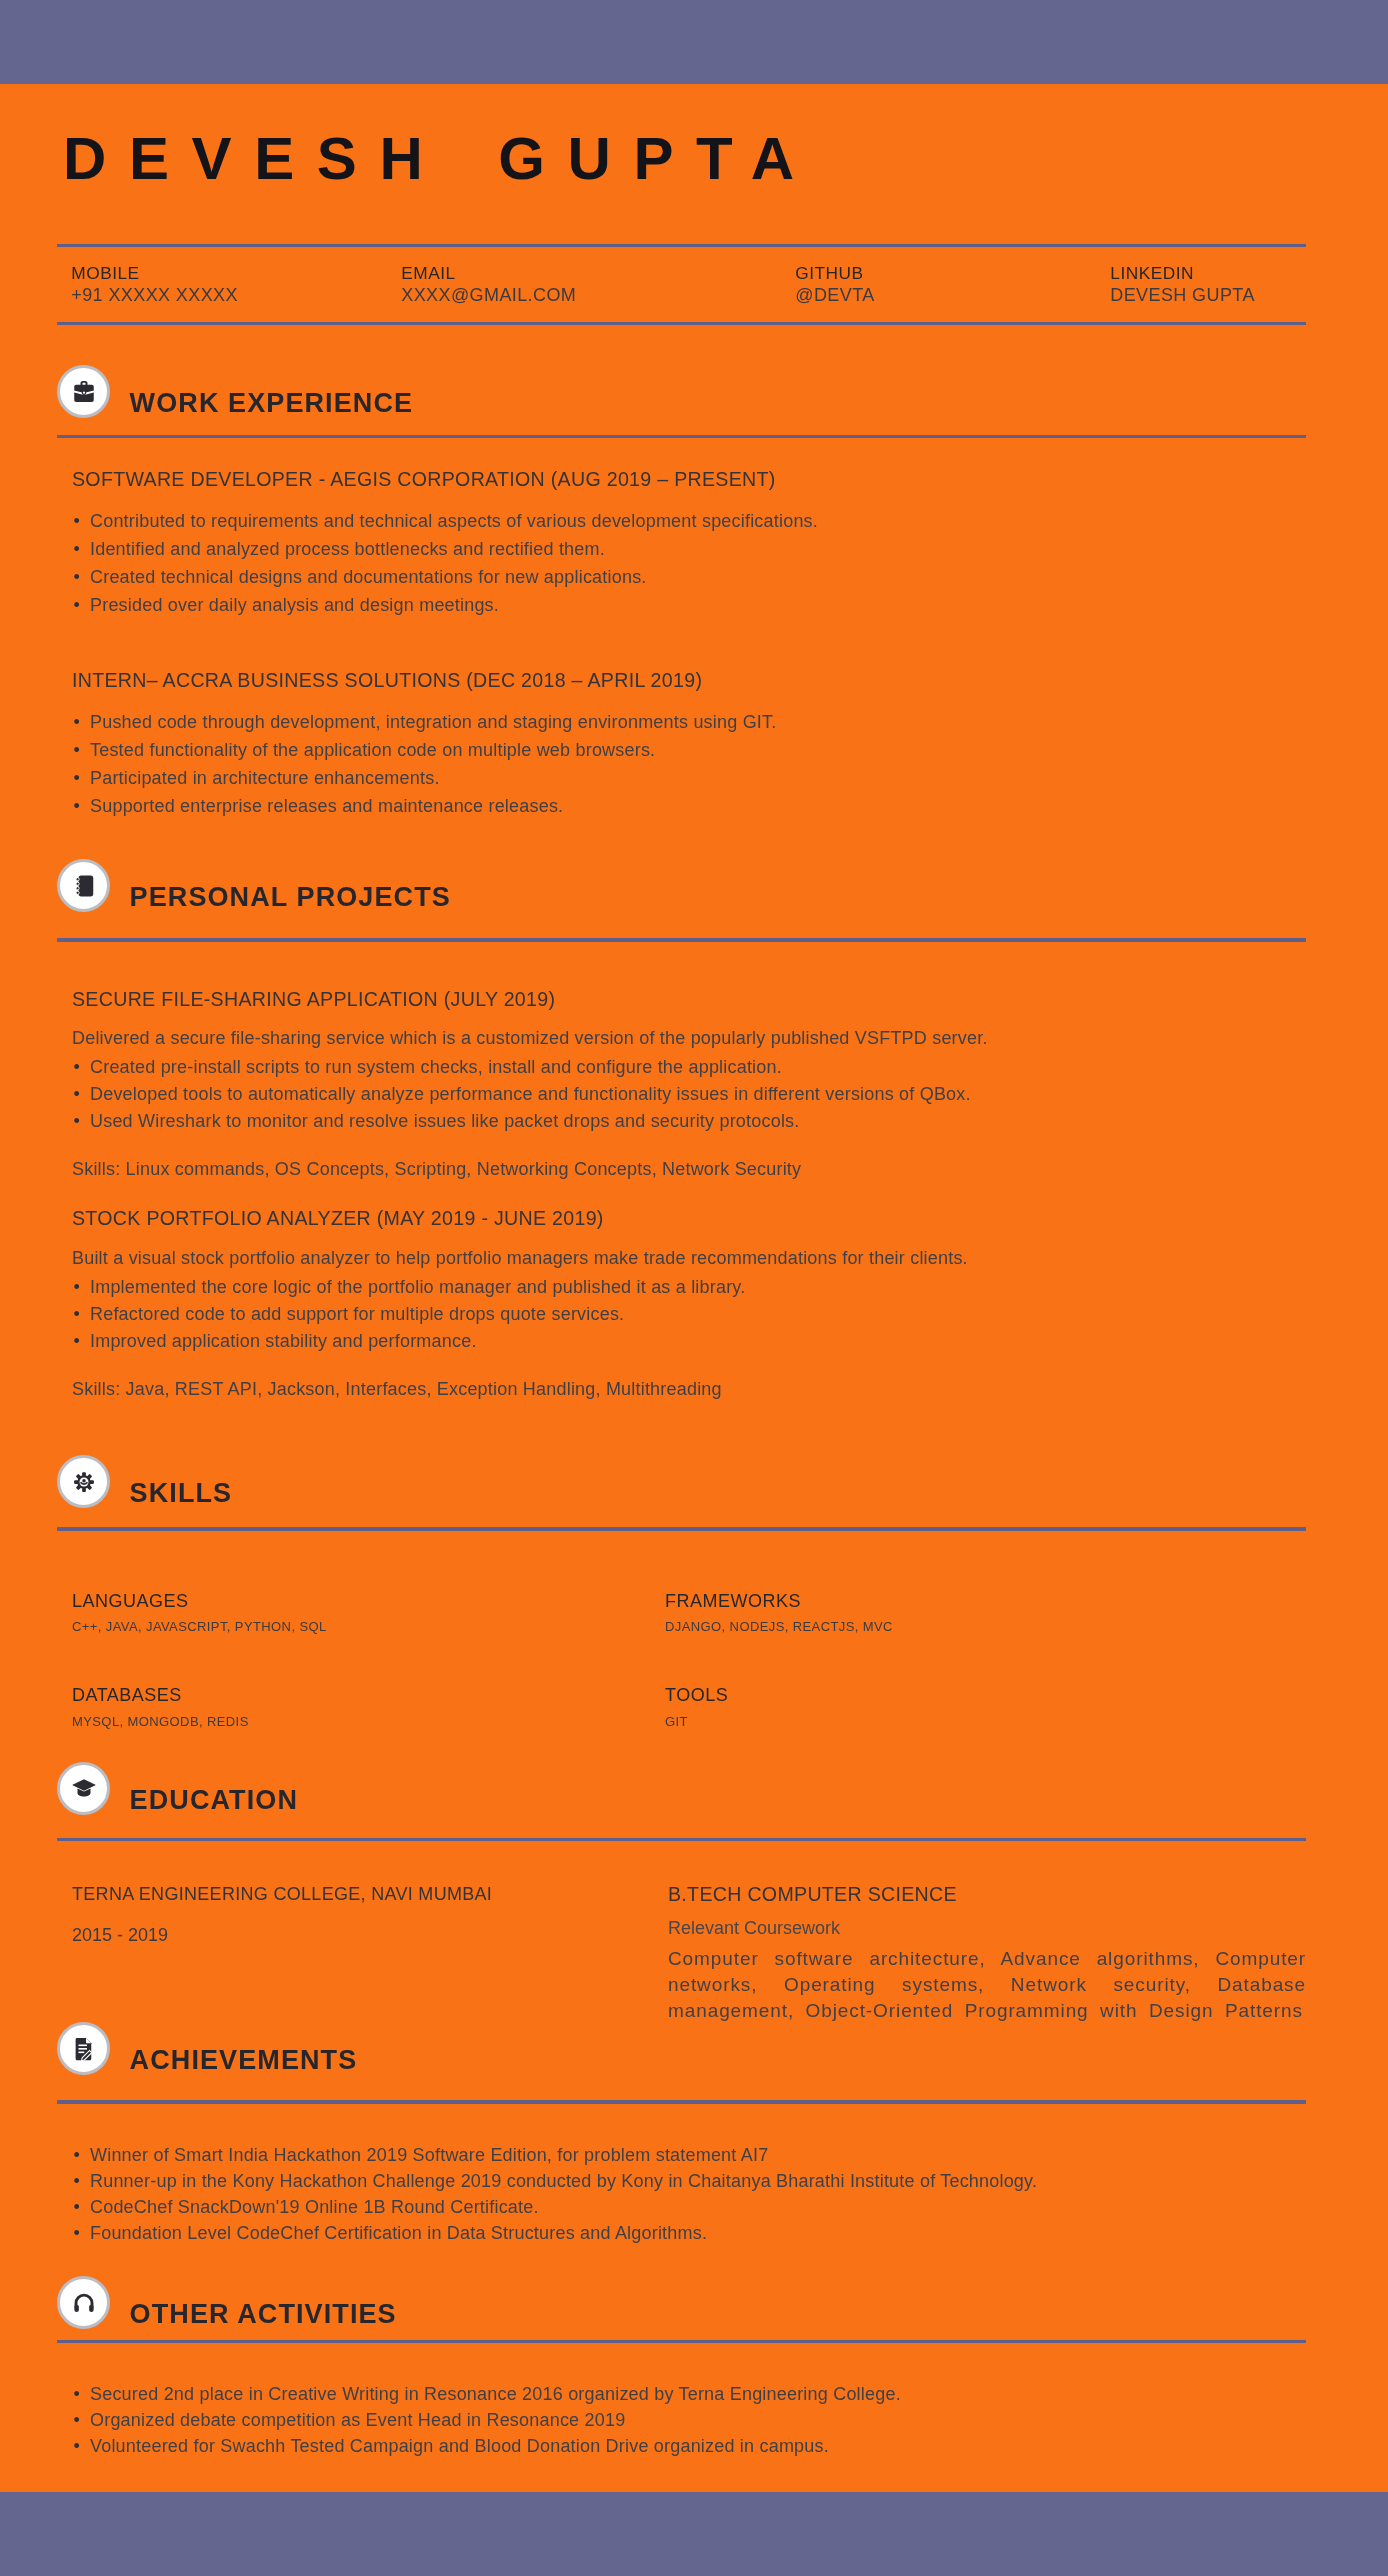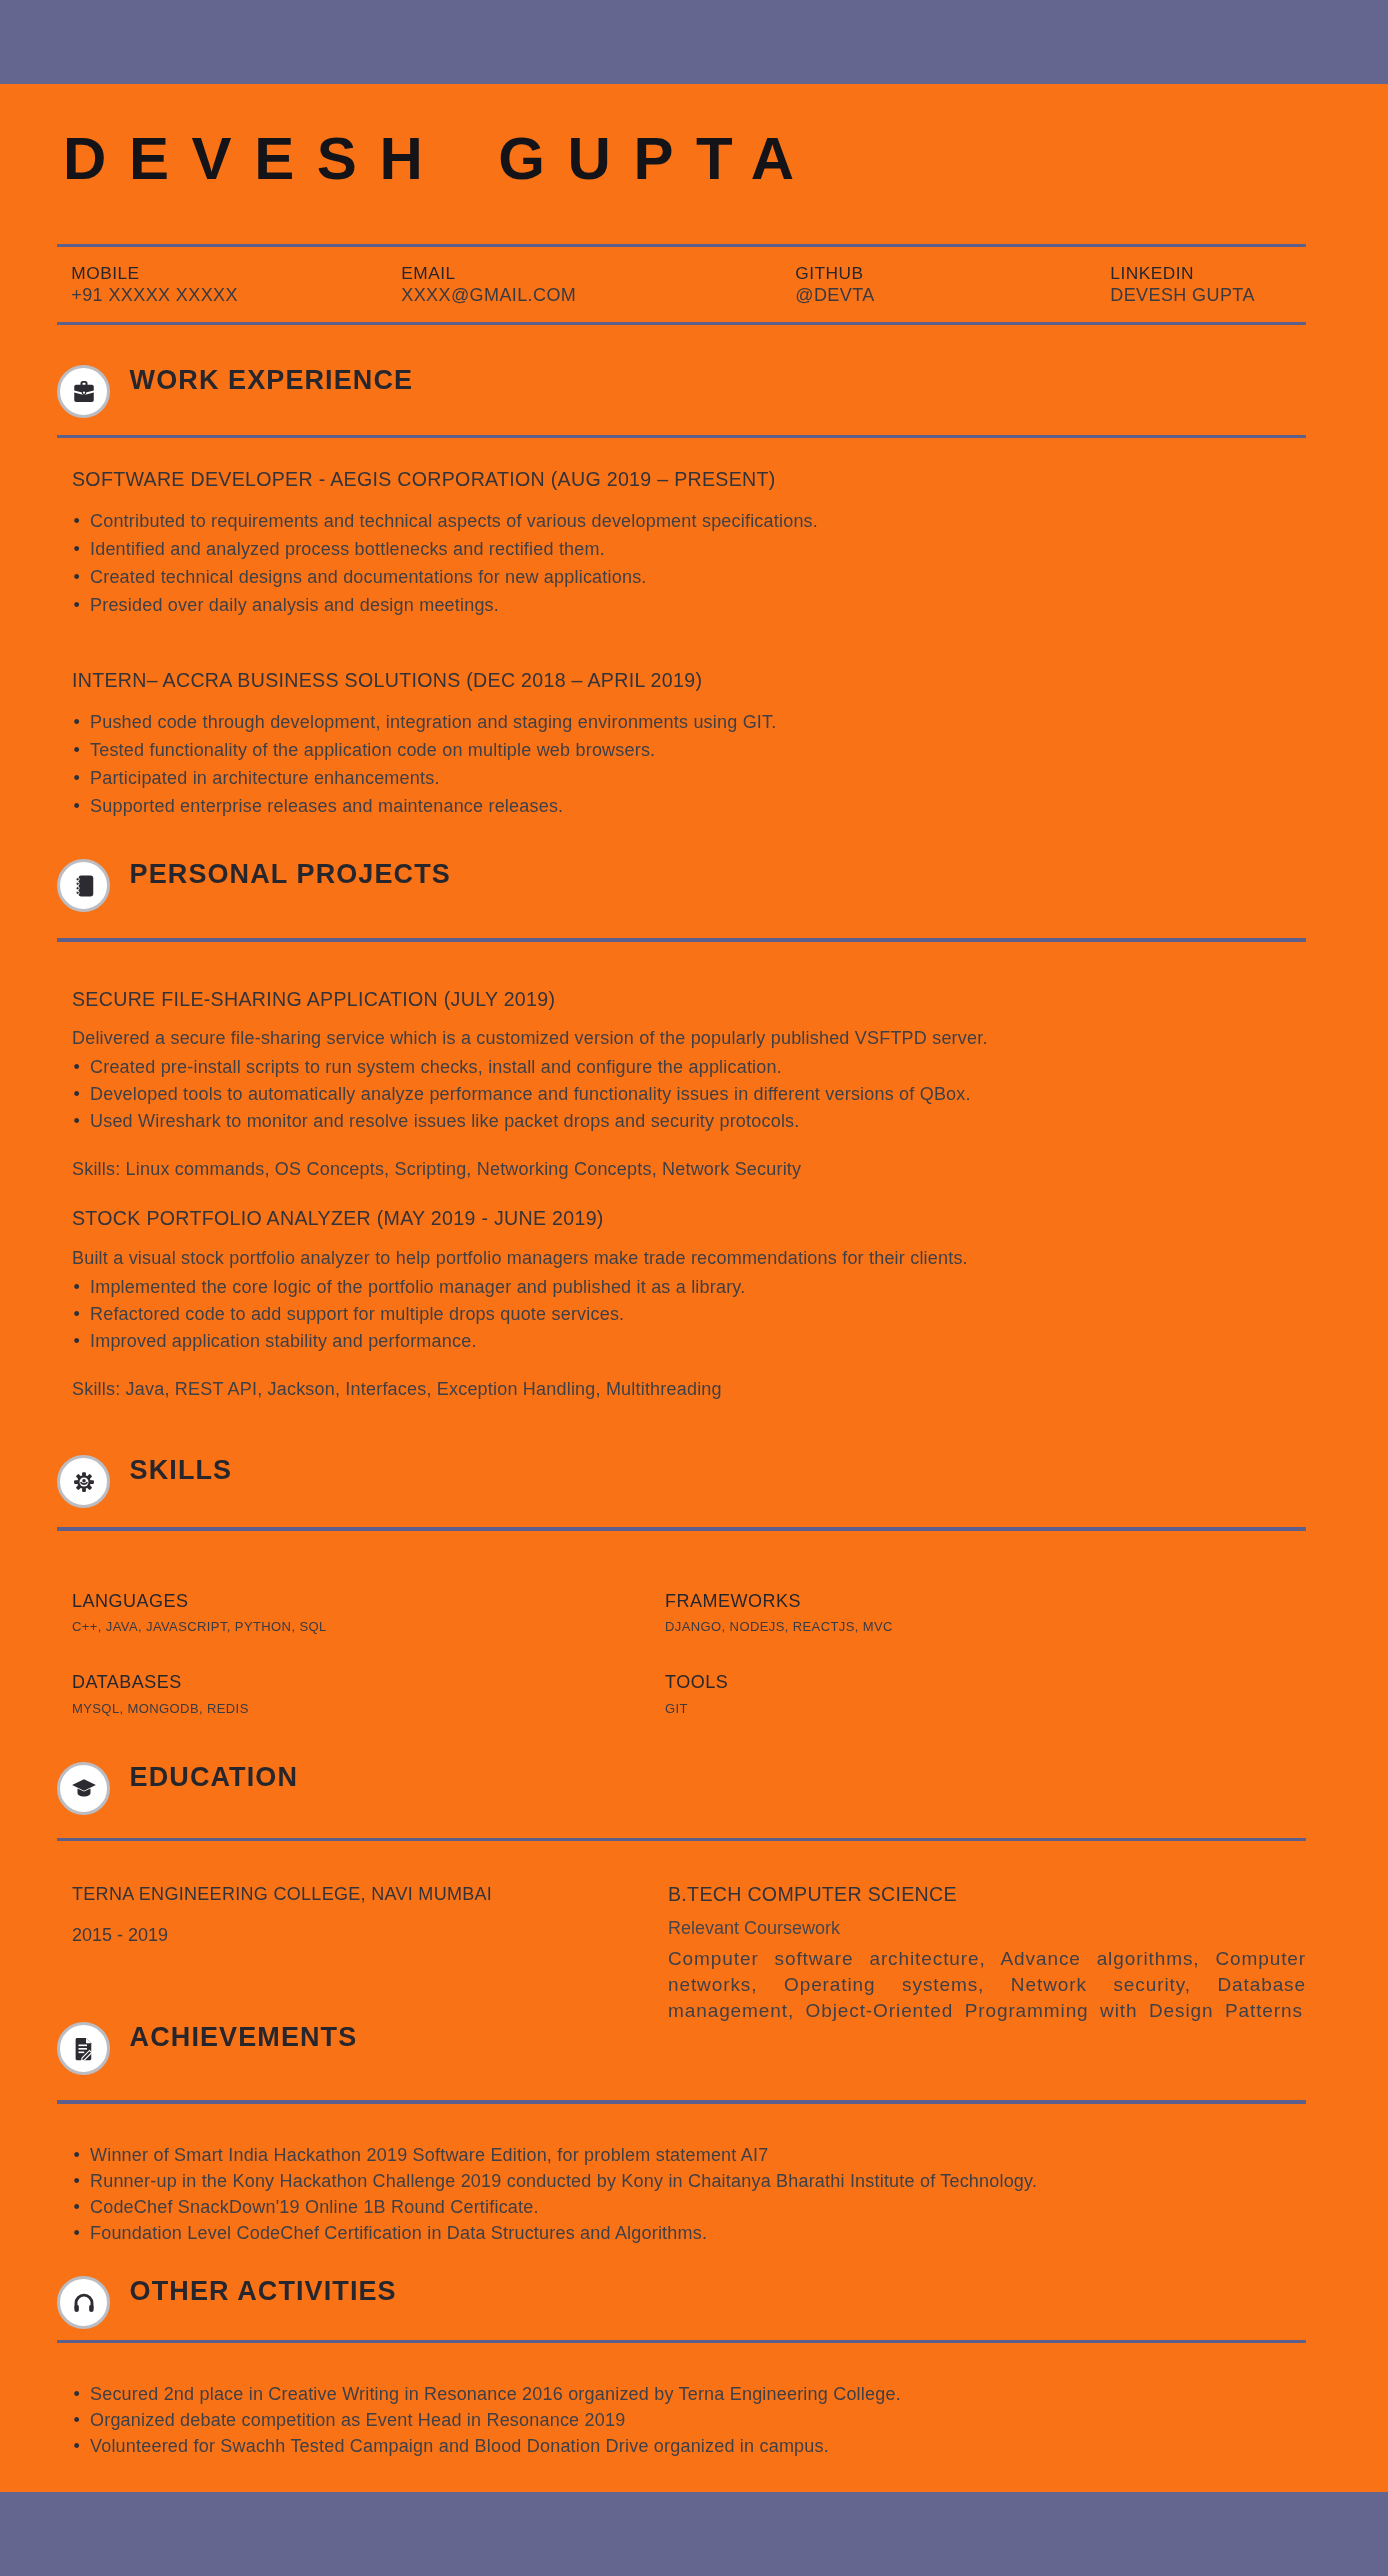--- a/index.html
+++ b/index.html
@@ -17,41 +17,41 @@
   .name{position:absolute;top:127px;left:63px;font-size:60px;line-height:63px;font-weight:700;
         letter-spacing:22.6px;word-spacing:13.6px;color:#141418;white-space:nowrap}
 
   .contact{position:absolute;top:244px;left:57px;width:1249px;
            border-top:3.8px solid var(--rule);border-bottom:3.8px solid var(--rule);
            padding:16.6px 0 16px 14.3px;display:grid;grid-template-columns:330px 394px 315px auto}
   .c-label{font-size:17.3px;line-height:18px;color:var(--ink);letter-spacing:0.5px}
   .c-value{margin-top:3.8px;font-size:18px;line-height:21px;color:#3a3a41;letter-spacing:0.4px}
 
   .section{position:absolute;left:57px;width:1249px}
-  .sec-head{display:flex;align-items:flex-start;gap:19.6px;height:53px}
+  .sec-head{display:flex;align-items:flex-end;gap:19.6px;height:53px}
   .icon-circle{flex:0 0 auto;width:53px;height:53px;border-radius:50%;border:3px solid var(--ring);
                background:#fff;display:flex;align-items:center;justify-content:center}
   .icon-circle svg{width:30px;height:30px;display:block}
   .sec-title{font-size:27px;line-height:30px;font-weight:600;letter-spacing:1.1px;color:var(--ink);white-space:nowrap}
   .rule{height:3.8px;background:var(--rule);margin-top:var(--rg,19px)}
   .sec-body{margin-top:var(--cg,38px);padding:0 15px}
 
   .job-title,.proj-title{font-size:19.6px;line-height:26px;color:#333339;letter-spacing:0.3px;white-space:nowrap}
   .blist{margin-top:15px}
   .li{position:relative;padding-left:18px;font-size:18px;line-height:28px;letter-spacing:0.2px;color:var(--body);white-space:nowrap}
   .li::before{content:"•";position:absolute;left:1.5px;color:#2f2f35}
   .job + .job{margin-top:48px}
 
   .proj + .proj{margin-top:22.6px}
   .proj-intro{margin-top:13.6px;font-size:18px;line-height:27px;letter-spacing:0.2px;white-space:nowrap}
   .proj .blist{margin-top:1.5px}
   .proj .li{line-height:27px}
   .proj-skills{margin-top:21px;font-size:18px;line-height:27px;letter-spacing:0.2px;white-space:nowrap}
 
-  .skills-grid{display:grid;grid-template-columns:593px auto;row-gap:32px}
+  .skills-grid{display:grid;grid-template-columns:593px auto;row-gap:45px}
   .skill-label{font-size:18px;line-height:22.6px;color:var(--ink);letter-spacing:0.5px}
   .skill-value{margin-top:3px;font-size:13px;line-height:24px;color:#3a3a41;letter-spacing:0.4px}
 
   .edu-grid{display:grid;grid-template-columns:596px 638px}
   .edu-school{font-size:18px;line-height:24px;color:#333339;letter-spacing:0.3px}
   .edu-years{margin-top:18px;font-size:18px;line-height:22.6px;color:#3a3a41}
   .edu-degree{font-size:19.6px;line-height:24px;color:#333339;letter-spacing:0.3px}
   .edu-cw-label{margin-top:10.6px;font-size:18px;line-height:22.6px;color:#46464c}
   .edu-cw{margin-top:6px;font-size:19px;line-height:26px;color:var(--body);
           text-align:justify;letter-spacing:0.9px;word-spacing:5.3px}

